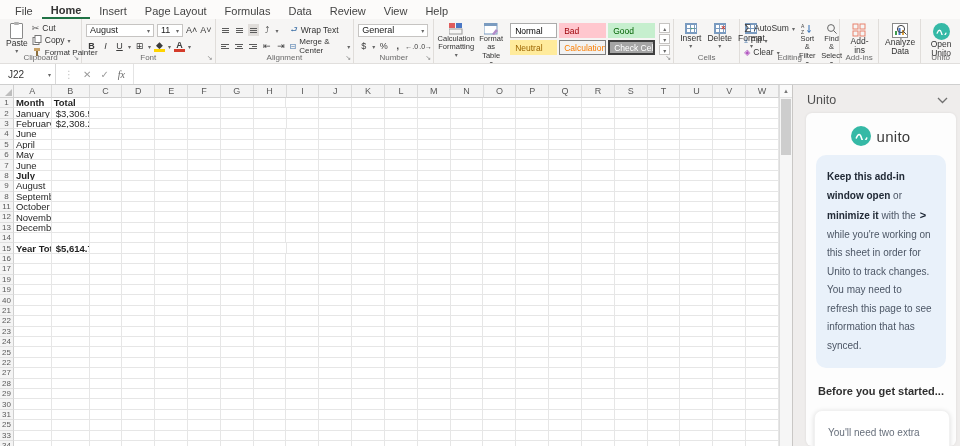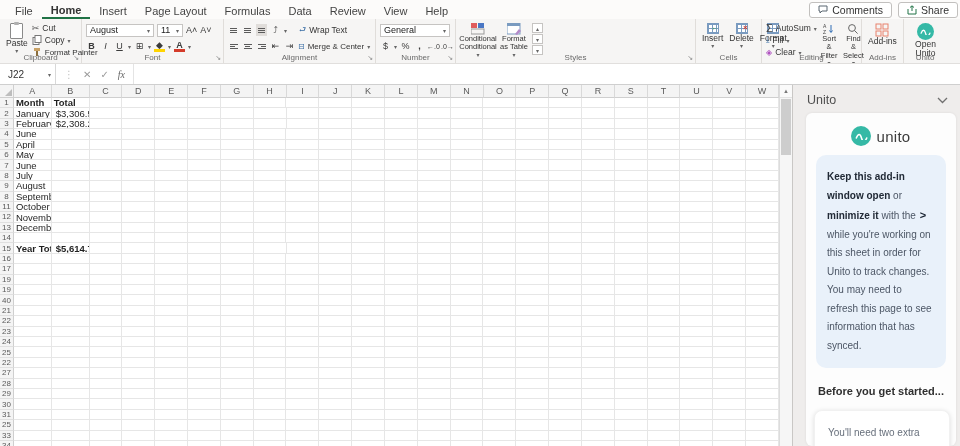--- a/index.html
+++ b/index.html
@@ -113,35 +113,20 @@
 <div class="tabrow">
   <div class="tab">File</div>
   <div class="tab active">Home</div>
   <div class="tab">Insert</div>
   <div class="tab">Page Layout</div>
   <div class="tab">Formulas</div>
   <div class="tab">Data</div>
   <div class="tab">Review</div>
   <div class="tab">View</div>
   <div class="tab">Help</div>
-  <div class="tabrow-right">
-    <div class="pillbtn">
-      <svg class="icon-s" viewBox="0 0 10 10">
-          <path d="M1 1h8v5H4L2 8V6H1z" fill="none" stroke="#5b6770" stroke-width="1"></path>
-        </svg>
-      <span>Comments</span>
-    </div>
-    <div class="pillbtn">
-      <svg class="icon-s" viewBox="0 0 10 10">
-          <path d="M1 4v5h8V4" fill="none" stroke="#217346" stroke-width="1"></path>
-          <path d="M5 6V1M3 2.5L5 .8l2 1.7" fill="none" stroke="#217346" stroke-width="1"></path>
-        </svg>
-      <span>Share</span>
-    </div>
-  </div>
 </div>
 
 <div class="ribbon">
 
   <div class="group" style="width:82px">
     <div class="bigbtn">
       <span class="clipboard-icon"></span>
       <span>Paste</span>
         <span class="car">▾</span>
     </div>
@@ -289,38 +274,45 @@
     <span class="launcher">↘</span>
   </div>
 
   <div class="group" style="width:240px">
     <div class="bigbtn" style="width:36px">
       <svg width="14" height="12" viewBox="0 0 14 12">
           <rect x="0" y="0" width="6" height="5" fill="#e05c5c"></rect>
           <rect x="7" y="0" width="6" height="5" fill="#4a77c4"></rect>
           <rect x="0" y="6" width="13" height="5" fill="none" stroke="#9a9a9a"></rect>
         </svg>
-      <span style="font-size:7.5px">Conditional Conditional</span>
+      <span style="font-size:7.5px">Calculation Formatting</span>
         <span class="car">▾</span>
     </div>
     <div class="bigbtn" style="width:32px">
       <svg width="14" height="12" viewBox="0 0 14 12">
           <rect x="0" y="0" width="13" height="11" fill="#fff" stroke="#7a9bc0"></rect>
           <rect x="0" y="0" width="13" height="3" fill="#7a9bc0"></rect>
           <path d="M8 11l4-5 2 2-4 4z" fill="#b38bc9"></path>
         </svg>
       <span style="font-size:7.5px">Format as Table</span>
         <span class="car">▾</span>
     </div>
+    <div class="gallery">
+      <span class="gst st-normal">Normal</span>
+      <span class="gst st-bad">Bad</span>
+      <span class="gst st-good">Good</span>
+      <span class="gst st-neutral">Neutral</span>
+      <span class="gst st-calculation">Calculation</span>
+      <span class="gst st-checkcell">Check Cell</span>
+    </div>
     <div class="gscroll">
       <span>▴</span>
       <span>▾</span>
       <span>▾</span>
     </div>
-    <span class="group-label">Styles</span>
     <span class="launcher">↘</span>
   </div>
 
   <div class="group" style="width:66px">
     <div class="bigbtn">
       <span class="grid-ic">
           <span class="ov" style="color:#3f9c4e">←</span>
         </span>
       <span>Insert</span>
         <span class="car">▾</span>
@@ -384,20 +376,33 @@
           <rect x="1" y="1" width="5" height="5" fill="none" stroke="#e8826d"></rect>
           <rect x="8" y="1" width="5" height="5" fill="none" stroke="#e8826d"></rect>
           <rect x="1" y="8" width="5" height="5" fill="none" stroke="#e8826d"></rect>
           <rect x="8" y="8" width="5" height="5" fill="none" stroke="#e8826d"></rect>
         </svg>
       <span>Add-ins</span>
     </div>
     <span class="group-label">Add-ins</span>
   </div>
 
+  <div class="group" style="width:44px">
+    <div class="bigbtn">
+      <svg width="16" height="15" viewBox="0 0 16 15">
+          <rect x="0.5" y="0.5" width="15" height="14" fill="#fff" stroke="#8a8a8a"></rect>
+          <rect x="3" y="8" width="2" height="4" fill="#3f9c4e"></rect>
+          <rect x="6.5" y="5" width="2" height="7" fill="#4a77c4"></rect>
+          <rect x="10" y="7" width="2" height="5" fill="#e0a23c"></rect>
+          <circle cx="9" cy="6" r="3.6" fill="none" stroke="#444"></circle>
+          <path d="M11.5 8.5l3 3" stroke="#444"></path>
+        </svg>
+      <span>Analyze Data</span>
+    </div>
+  </div>
 
   <div class="group" style="width:42px;border-right:none">
     <div class="bigbtn">
       <span class="circle-teal" style="width:17px;height:17px">
         <svg width="11" height="7" viewBox="0 0 20 12">
             <path d="M2 9c3-7 6-7 8 0s5 7 8 0" fill="none" stroke="#fff" stroke-width="2.4" stroke-linecap="round"></path>
           </svg>
       </span>
       <span>Open Unito</span>
     </div>
@@ -630,21 +635,21 @@
         <div class="g-cell" style="width: 33px;"></div>
         <div class="g-cell" style="width: 33px;"></div>
         <div class="g-cell" style="width: 33px;"></div>
         <div class="g-cell" style="width: 33px;"></div>
         <div class="g-cell" style="width: 33px;"></div>
         <div class="g-cell" style="width: 33px;"></div>
         <div class="g-cell" style="width: 33px;"></div>
       </div>
       <div class="g-row">
         <div class="g-rn">8</div>
-        <div class="g-cell" style="width: 38px;">July</div>
+        <div class="g-cell" style="width: 38px; font-weight: bold;">July</div>
         <div class="g-cell" style="width: 38px;"></div>
         <div class="g-cell" style="width: 33px;"></div>
         <div class="g-cell" style="width: 33px;"></div>
         <div class="g-cell" style="width: 33px;"></div>
         <div class="g-cell" style="width: 33px;"></div>
         <div class="g-cell" style="width: 33px;"></div>
         <div class="g-cell" style="width: 33px;"></div>
         <div class="g-cell" style="width: 33px;"></div>
         <div class="g-cell" style="width: 33px;"></div>
         <div class="g-cell" style="width: 33px;"></div>

